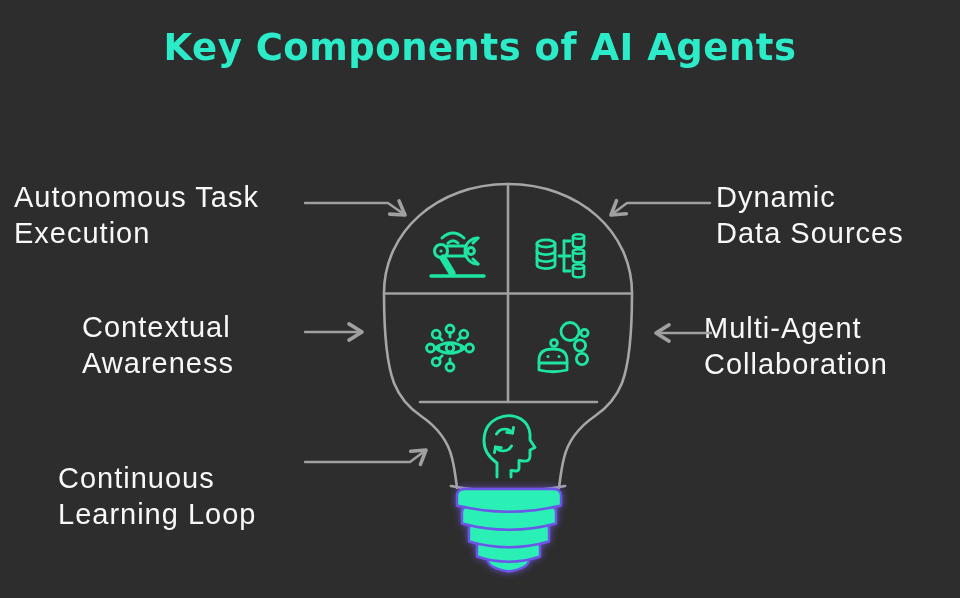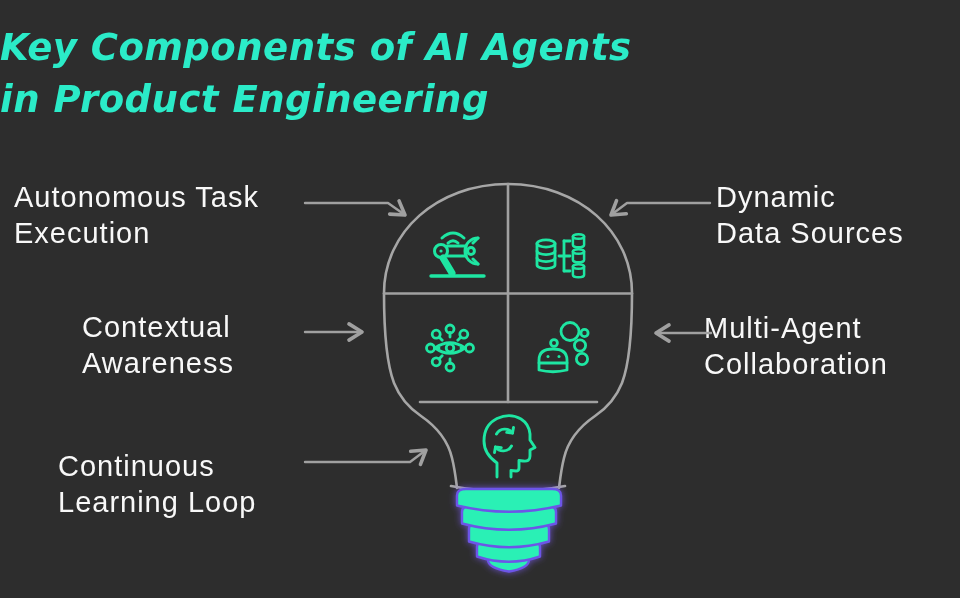--- a/index.html
+++ b/index.html
@@ -3,44 +3,43 @@
 <meta charset="utf-8">
 <style>
   html,body{margin:0;padding:0;background:#1f1f1f;}
   .canvas{
     position:relative;width:960px;height:598px;margin:0 auto;
     background:#2d2d2d;overflow:hidden;
     font-family:"Liberation Sans",sans-serif;
   }
   .title{
     position:absolute;top:22px;left:0;width:100%;
-    text-align:left;color:#2bebc8;
+    text-align:center;color:#2bebc8;
     font-family:"DejaVu Sans",sans-serif;
-    font-weight:800;font-size:37px;line-height:52px;letter-spacing:.5px;font-style:italic;
+    font-weight:800;font-size:37px;line-height:52px;letter-spacing:.5px;
   }
   .label{
     position:absolute;color:#f8f8f8;
     font-size:29px;line-height:36px;letter-spacing:1px;
     text-align:left;white-space:pre-line;font-weight:400;
   }
   #lab-autonomous{left:14px;top:179px;width:288px;}
   #lab-dynamic{left:716px;top:179px;width:246px;}
   #lab-contextual{left:82px;top:309px;width:250px;}
   #lab-multiagent{left:704px;top:310px;width:252px;}
-  #lab-continuous{left:58px;top:448px;width:252px;}
+  #lab-continuous{left:58px;top:460px;width:252px;}
   svg.diagram{position:absolute;left:0;top:0;}
 </style>
 </head>
 <body>
 
 <div class="canvas">
 
   <header class="title">
     <div>Key Components of AI Agents</div>
-    <div>in Product Engineering</div>
   </header>
 
   <div class="label" id="lab-autonomous">Autonomous Task
 Execution</div>
   <div class="label" id="lab-dynamic">Dynamic
 Data Sources</div>
   <div class="label" id="lab-contextual">Contextual
 Awareness</div>
   <div class="label" id="lab-multiagent">Multi-Agent
 Collaboration</div>

